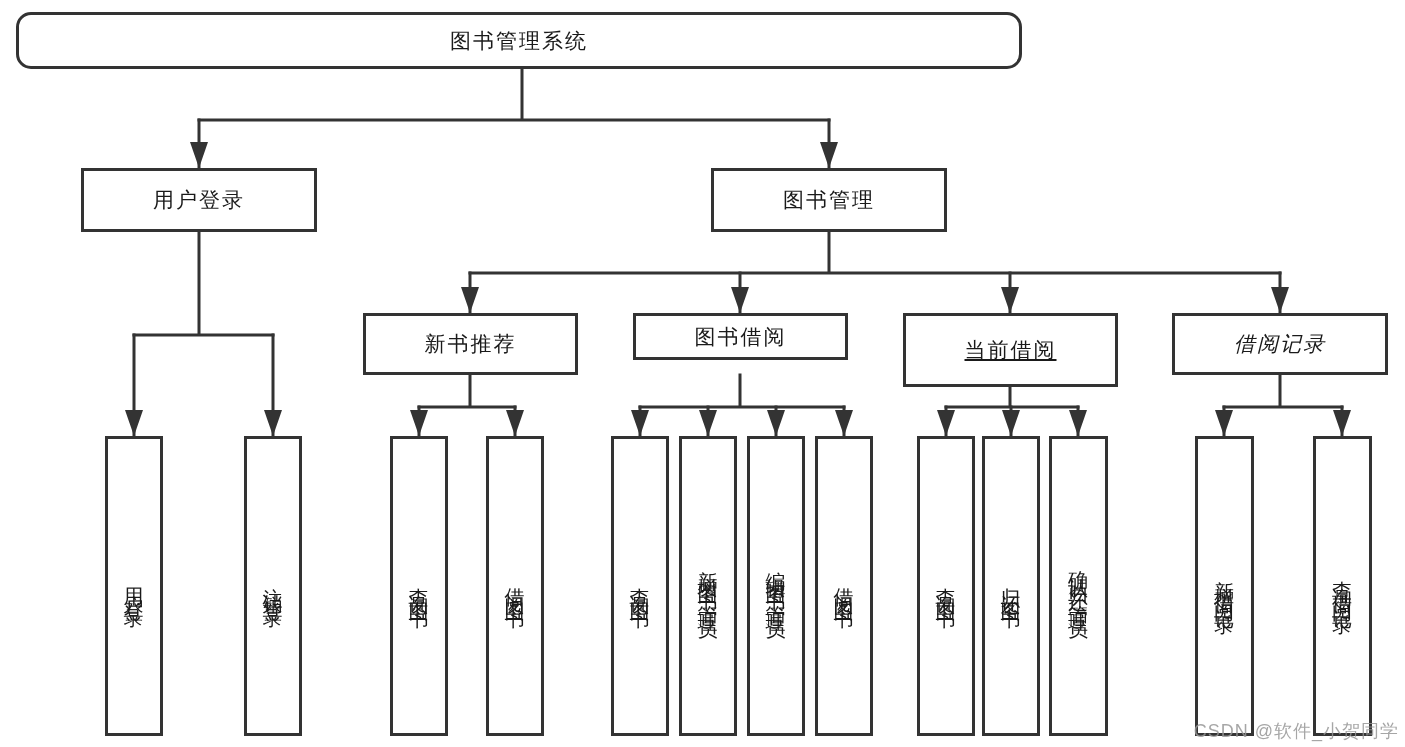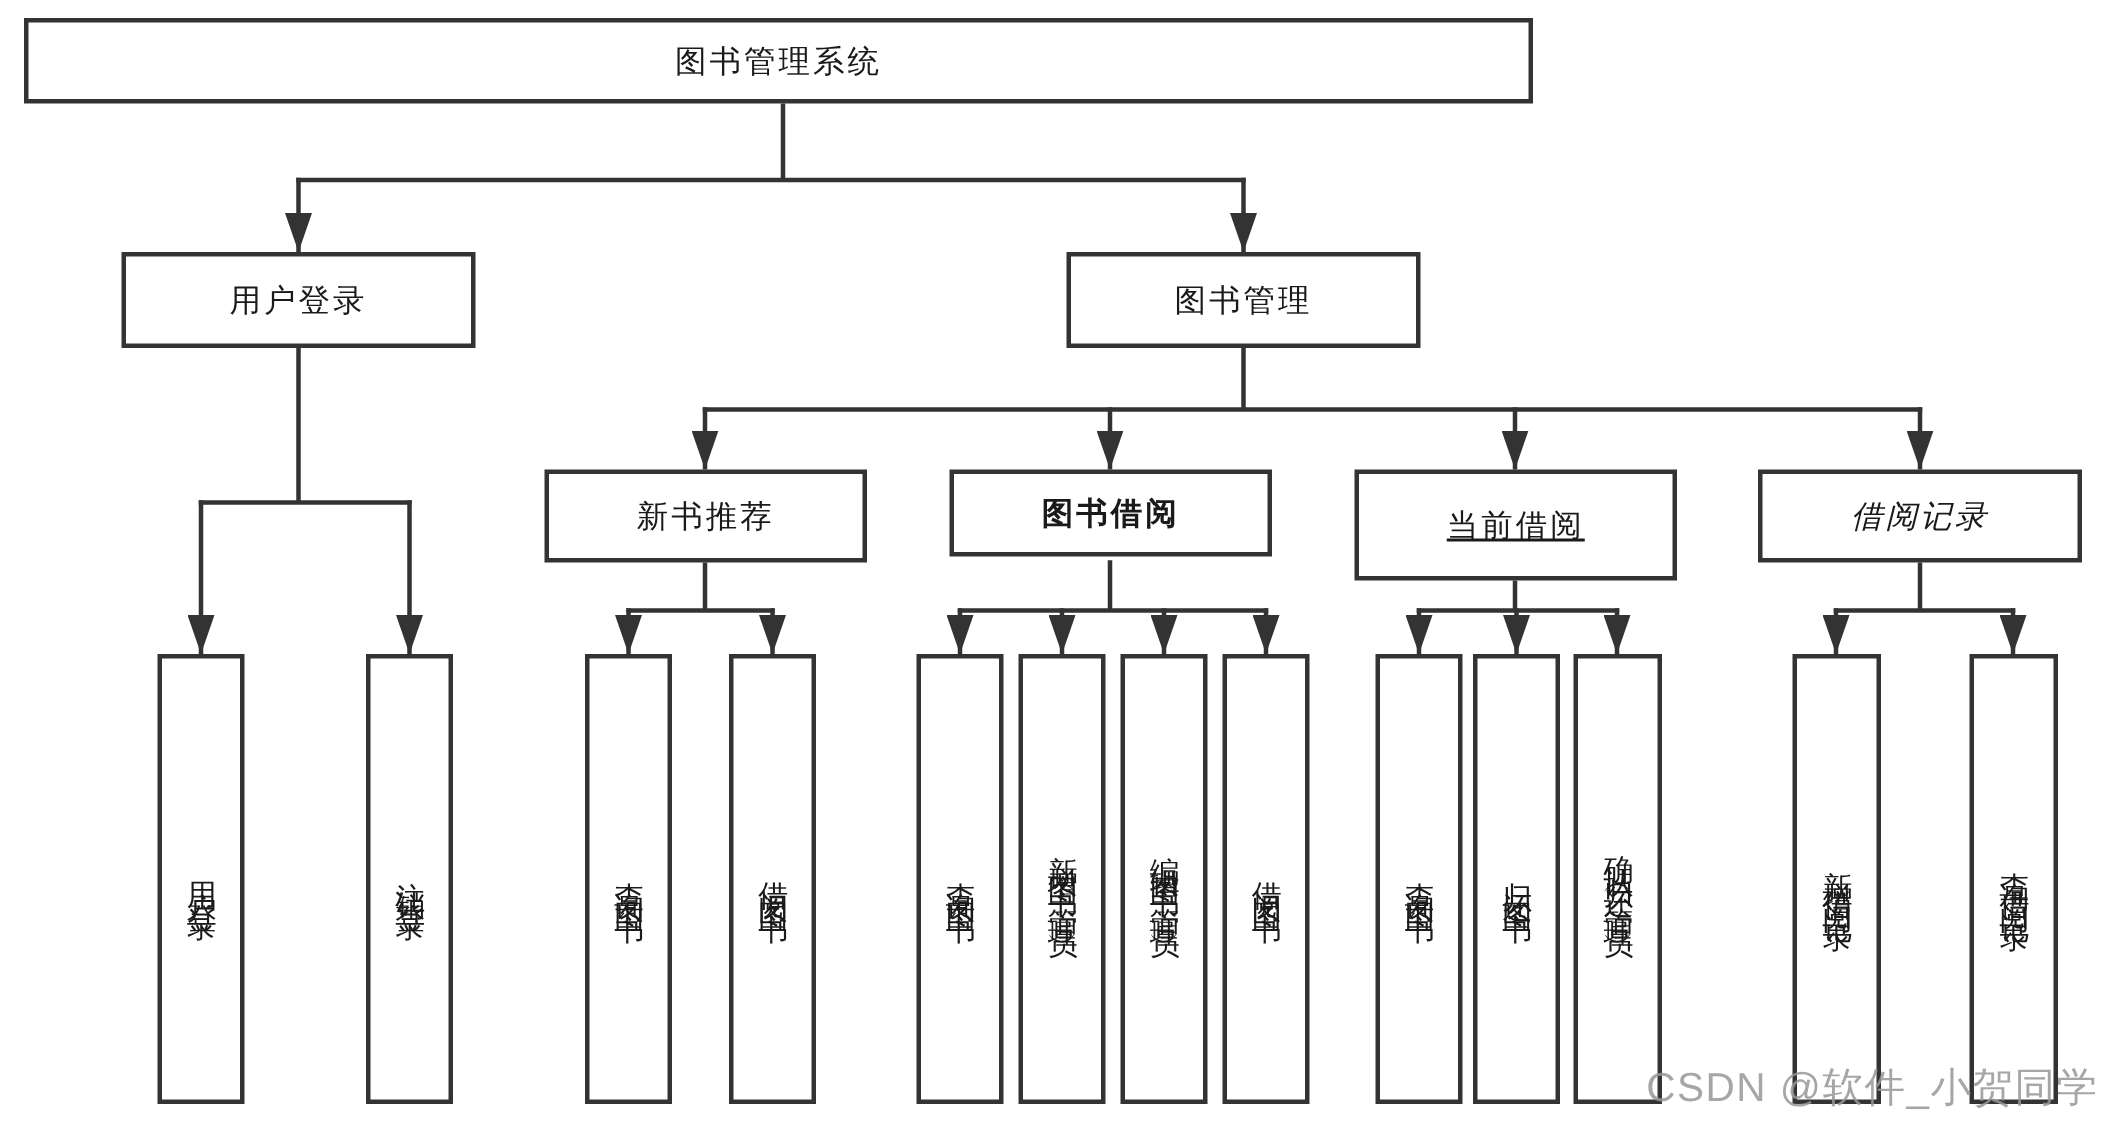--- a/index.html
+++ b/index.html
@@ -32,21 +32,21 @@
     text-orientation: mixed;
     font-size: 20px;
     line-height: 1.1;
     letter-spacing: 7px;
     white-space: nowrap;
   }
   .watermark {
     position: absolute;
     right: 6px;
     bottom: 4px;
-    font-size: 27px;
+    font-size: 18px;
     letter-spacing: 1px;
     color: rgba(150, 150, 150, 0.85);
     z-index: 10;
     white-space: nowrap;
   }
 </style>
 </head>
 <body>
 
 <div class="canvas">
@@ -87,35 +87,35 @@
       <line x1="946" y1="407" x2="946" y2="436" marker-end="url(#arw)"></line>
       <line x1="1011" y1="407" x2="1011" y2="436" marker-end="url(#arw)"></line>
       <line x1="1078" y1="407" x2="1078" y2="436" marker-end="url(#arw)"></line>
 
       <path d="M1280,375 V407 M1224,407 H1342"></path>
       <line x1="1224" y1="407" x2="1224" y2="436" marker-end="url(#arw)"></line>
       <line x1="1342" y1="407" x2="1342" y2="436" marker-end="url(#arw)"></line>
     </g>
   </svg>
 
-  <div class="node hbox" style="left:16px; top:12px; width:1006px; height:57px;">
+  <div class="node hbox" style="left:16px; top:12px; width:1006px; height:57px;border-radius:15px;">
     <span class="label">图书管理系统</span>
   </div>
 
   <div class="node hbox" style="left:81px; top:168px; width:236px; height:64px;">
     <span class="label">用户登录</span>
   </div>
   <div class="node hbox" style="left:711px; top:168px; width:236px; height:64px;">
     <span class="label">图书管理</span>
   </div>
 
   <div class="node hbox" style="left:363px; top:313px; width:215px; height:62px;font-family:Liberation Serif, serif;">
     <span class="label">新书推荐</span>
   </div>
-  <div class="node hbox" style="left:633px; top:313px; width:215px; height:58px;font-weight:bold;">
+  <div class="node hbox" style="left:633px; top:313px; width:215px; height:47px;">
     <span class="label">图书借阅</span>
   </div>
   <div class="node hbox" style="left:903px; top:313px; width:215px; height:74px;text-decoration:underline;">
     <span class="label">当前借阅</span>
   </div>
   <div class="node hbox" style="left:1172px; top:313px; width:216px; height:62px;font-style:italic;">
     <span class="label">借阅记录</span>
   </div>
 
   <div class="node vbox" style="left:105px; top:436px; width:58px; height:300px;">

